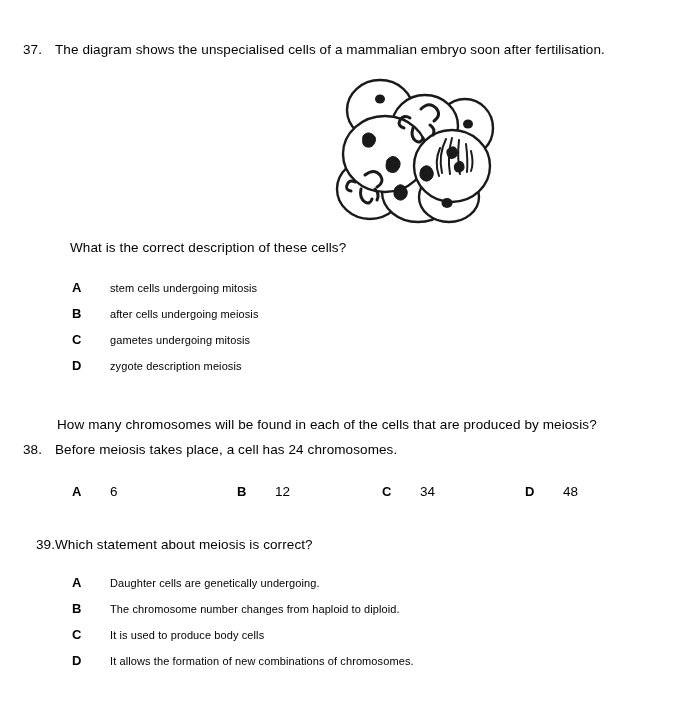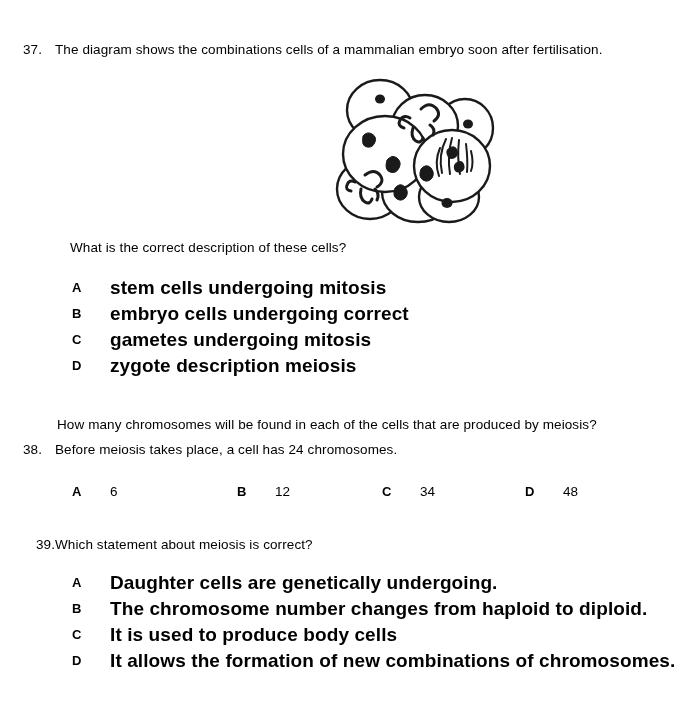--- a/index.html
+++ b/index.html
@@ -54,25 +54,24 @@
     height: 26px;
   }
   .opt-letter {
     width: 38px;
     flex: 0 0 38px;
     font-size: 13px;
     font-weight: bold;
     line-height: 18px;
   }
   .opt-text {
-    font-size: 19px;
+    font-size: 11px;
     line-height: 18px;
     letter-spacing: 0.1px;
     white-space: nowrap;
-    font-weight: bold;
   }
 
   
   .opt-row {
     position: absolute;
     left: 72px;
     top: 483px;
     width: 540px;
     height: 20px;
   }
@@ -106,21 +105,21 @@
     display: block;
   }
 </style>
 </head>
 <body>
 
 <div class="page">
 
   <div class="qrow" style="left:23px; top:41px;">
     <div class="qnum">37.</div>
-    <div class="qtext">The diagram shows the combinations cells of a mammalian embryo soon after fertilisation.</div>
+    <div class="qtext">The diagram shows the unspecialised cells of a mammalian embryo soon after fertilisation.</div>
   </div>
 
   <div class="diagram">
     <svg width="175" height="148" viewBox="0 0 175 148" xmlns="http://www.w3.org/2000/svg">
       <g fill="#ffffff" stroke="#1a1a1a" stroke-width="2.4">
 
         <ellipse cx="55" cy="34" rx="33" ry="30"></ellipse>
 
         <ellipse cx="140" cy="52" rx="28" ry="29"></ellipse>
 
@@ -186,21 +185,21 @@
     <div class="qtext">What is the correct description of these cells?</div>
   </div>
 
   <div class="opt-list" style="top:279px;">
     <div class="opt">
       <div class="opt-letter">A</div>
       <div class="opt-text">stem cells undergoing mitosis</div>
     </div>
     <div class="opt">
       <div class="opt-letter">B</div>
-      <div class="opt-text">embryo cells undergoing correct</div>
+      <div class="opt-text">after cells undergoing meiosis</div>
     </div>
     <div class="opt">
       <div class="opt-letter">C</div>
       <div class="opt-text">gametes undergoing mitosis</div>
     </div>
     <div class="opt">
       <div class="opt-letter">D</div>
       <div class="opt-text">zygote description meiosis</div>
     </div>
   </div>

